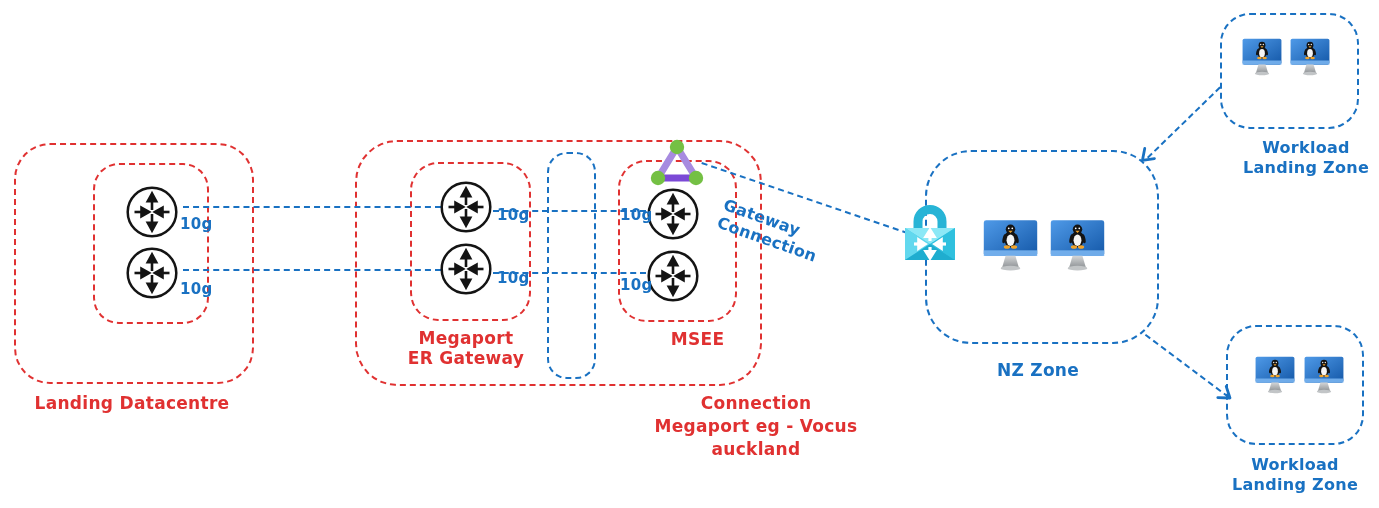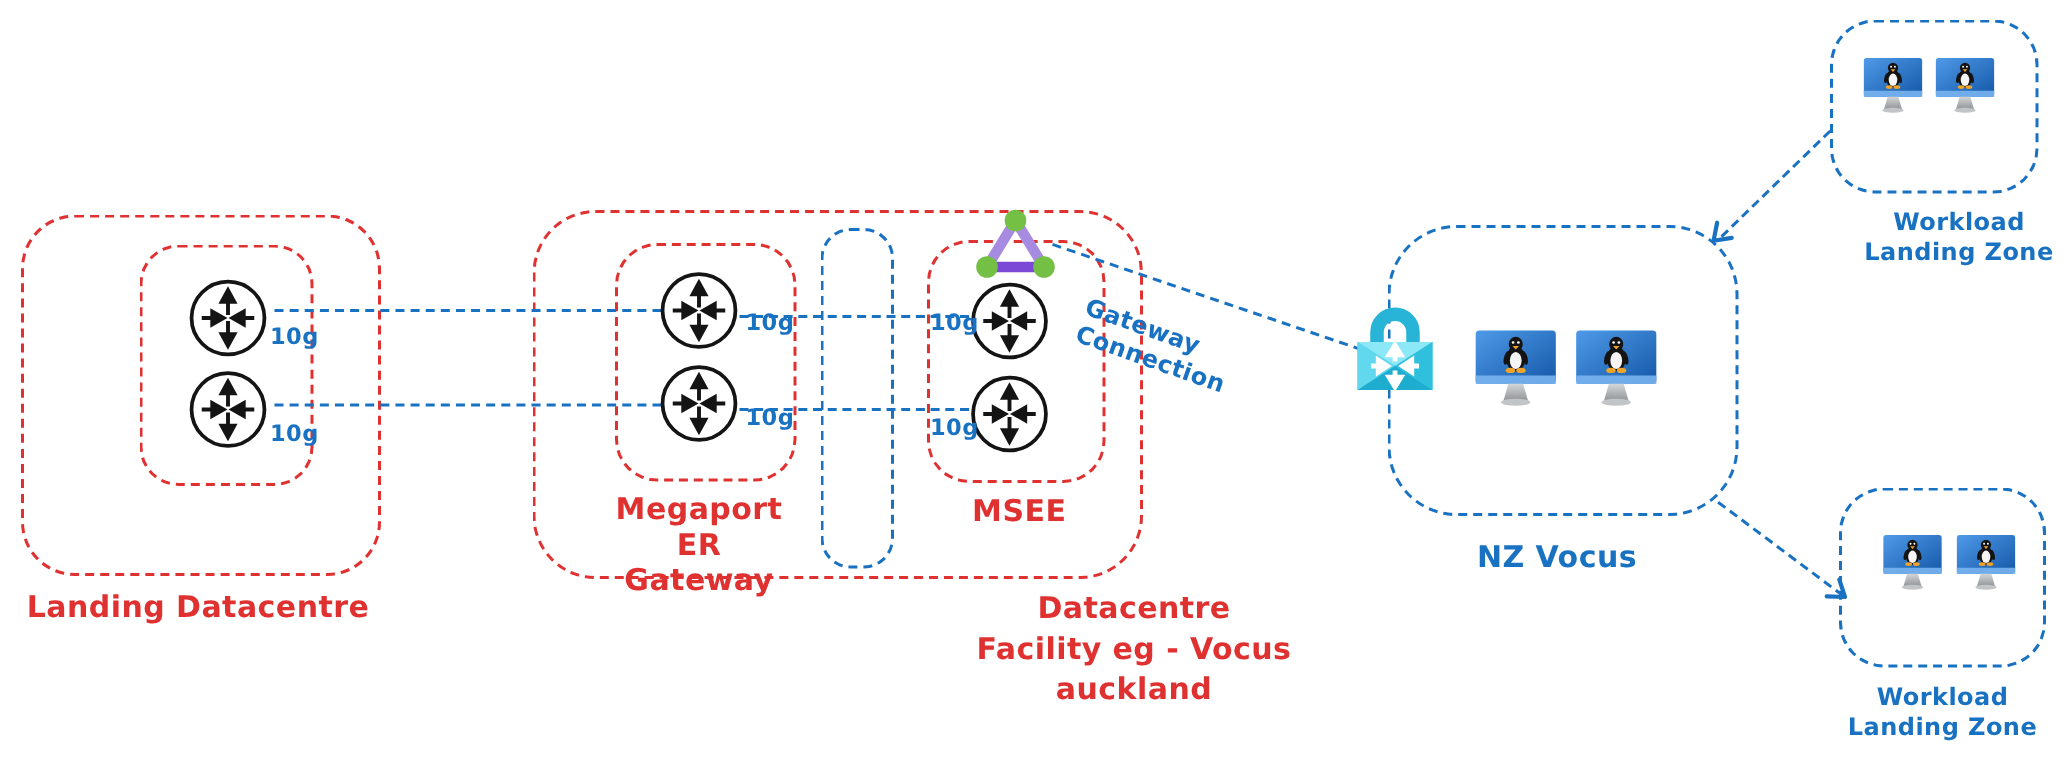--- a/index.html
+++ b/index.html
@@ -8,21 +8,21 @@
     font-family:"DejaVu Sans",sans-serif;overflow:hidden;
   }
   
   .box{position:absolute;border:2.4px dashed #e03131;background:transparent;}
   .box.blue{border-color:#1971c2;}
   
   .lbl{position:absolute;font-weight:600;letter-spacing:.3px;line-height:1.18;}
   .red{color:#e03131;}
   .blue{color:#1971c2;}
   .c{text-align:center;}
-  .f17{font-size:20px;text-align:center;}
+  .f17{font-size:17px;text-align:center;}
   .f16{font-size:16px;}
   .f15{font-size:15px;font-weight:700;}
   
   .line{position:absolute;height:0;border-top:2.5px dashed #1971c2;transform-origin:0 0;}
   
   .icon{position:absolute;}
   .icon svg{display:block;width:100%;height:100%;}
   .router{width:54px;height:54px;}
   .vm-lg{width:55px;height:53px;}
   .vm-sm{width:40px;height:38px;}
@@ -327,30 +327,30 @@
   <div class="lbl blue f15" style="left:620px;top:277px;">10g</div>
 
   <div class="lbl red f17 c" style="left:14px;top:393px;width:236px;">Landing Datacentre</div>
 
   <div class="lbl red f17 c" style="left:405px;top:328px;width:122px;">
     <div>Megaport</div>
     <div>ER Gateway</div>
   </div>
 
 
-  <div class="lbl red f17 c" style="left:622px;top:329px;width:115px;">MSEE</div>
+  <div class="lbl red f17 c" style="left:640px;top:329px;width:115px;">MSEE</div>
 
   <div class="lbl red f17" style="left:631px;top:392px;width:250px;line-height:1.35;">
-    <div>Datacentre</div>
-    <div>Facility eg - Vocus auckland</div>
+    <div>Connection</div>
+    <div>Megaport eg - Vocus auckland</div>
   </div>
 
   <div class="lbl blue f16" style="left:727px;top:196px;width:185px;transform:rotate(19.5deg);transform-origin:0 0;">Gateway Connection</div>
 
-  <div class="lbl blue f17 c" style="left:928px;top:360px;width:220px;">NZ Vocus</div>
+  <div class="lbl blue f17 c" style="left:928px;top:360px;width:220px;">NZ Zone</div>
 
   <div class="lbl blue f16 c" style="left:1231px;top:138px;width:150px;line-height:1.25;">
     <div>Workload</div>
     <div>Landing Zone</div>
   </div>
 
   <div class="lbl blue f16 c" style="left:1220px;top:455px;width:150px;line-height:1.25;">
     <div>Workload</div>
     <div>Landing Zone</div>
   </div>

